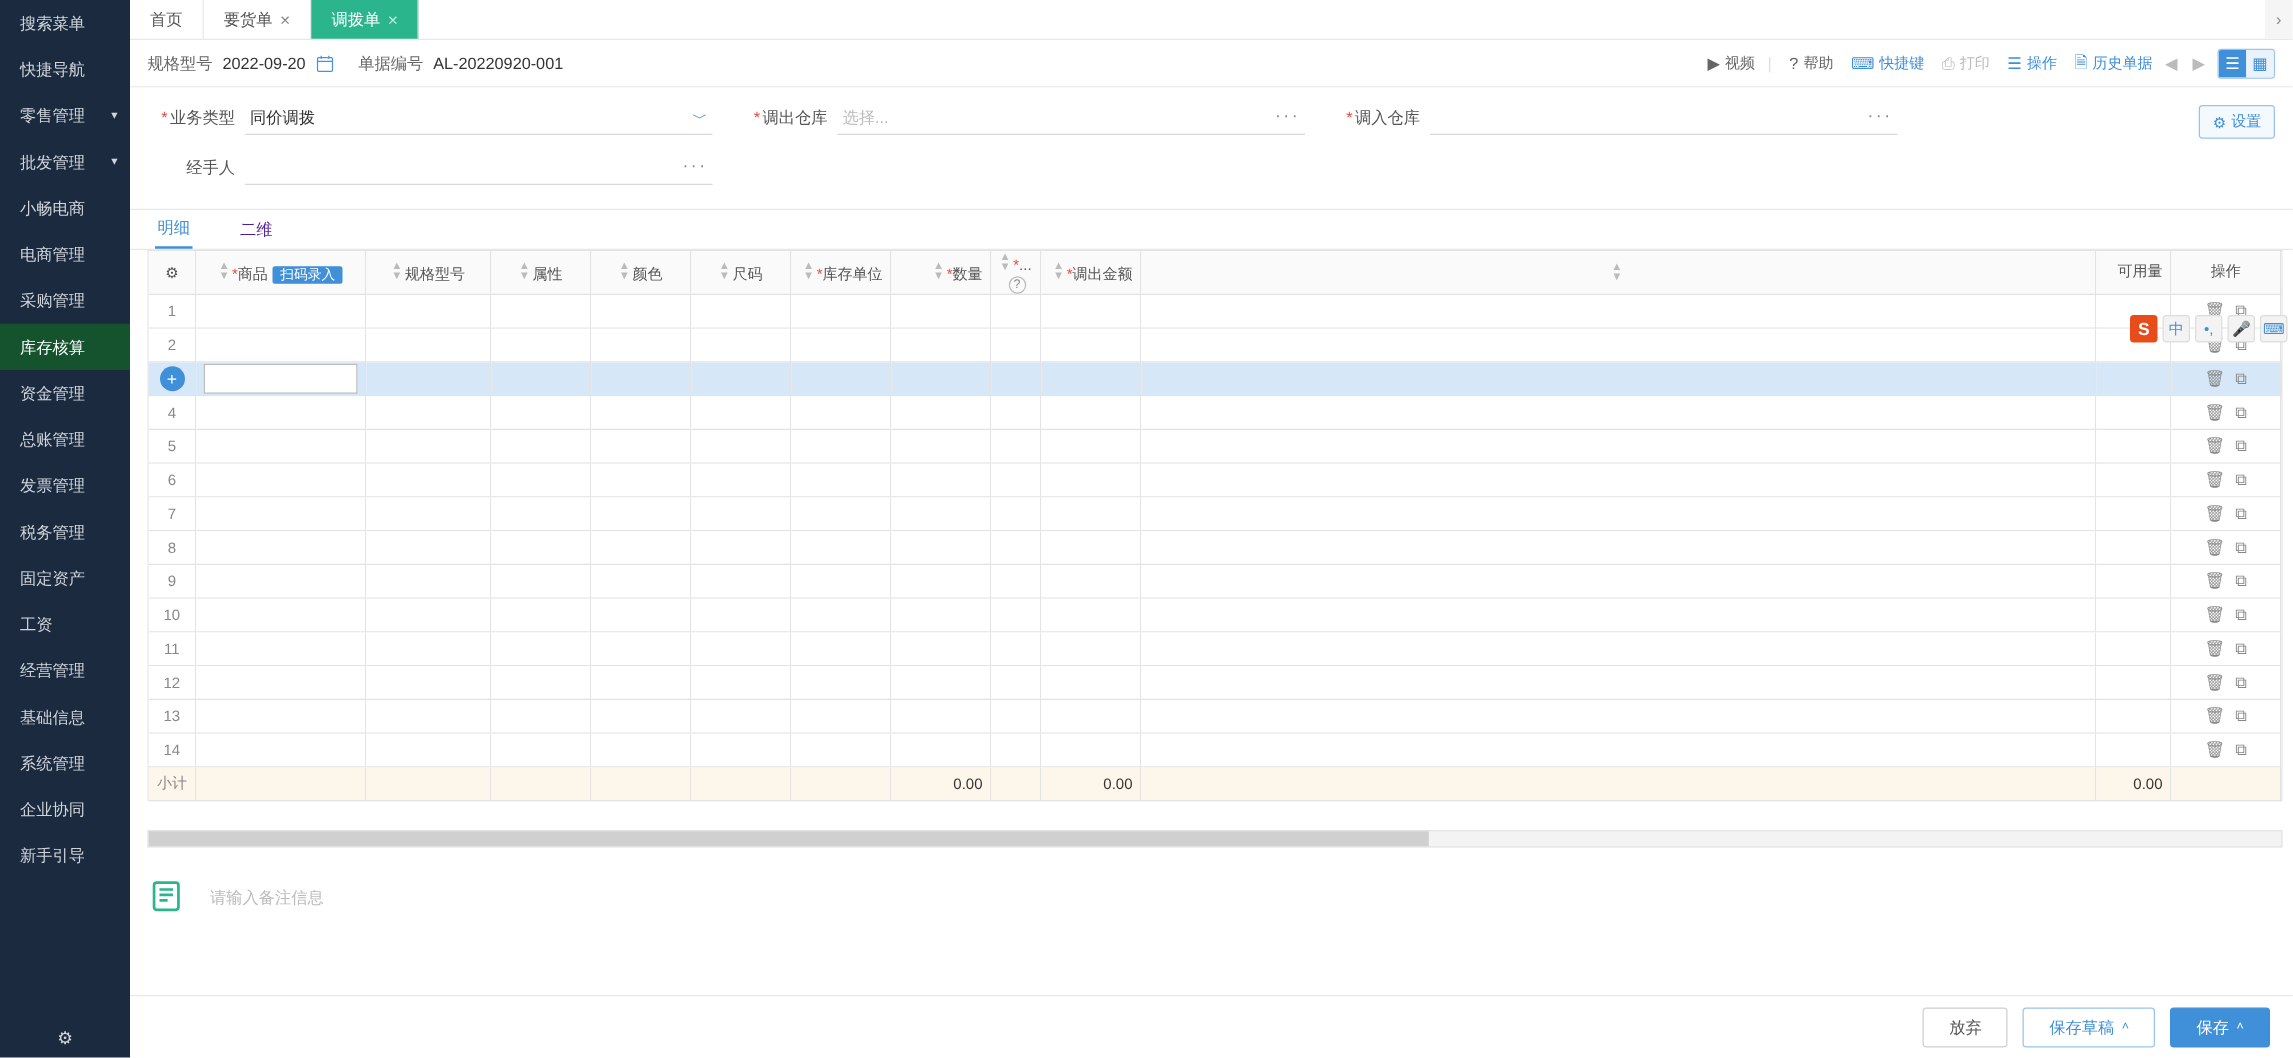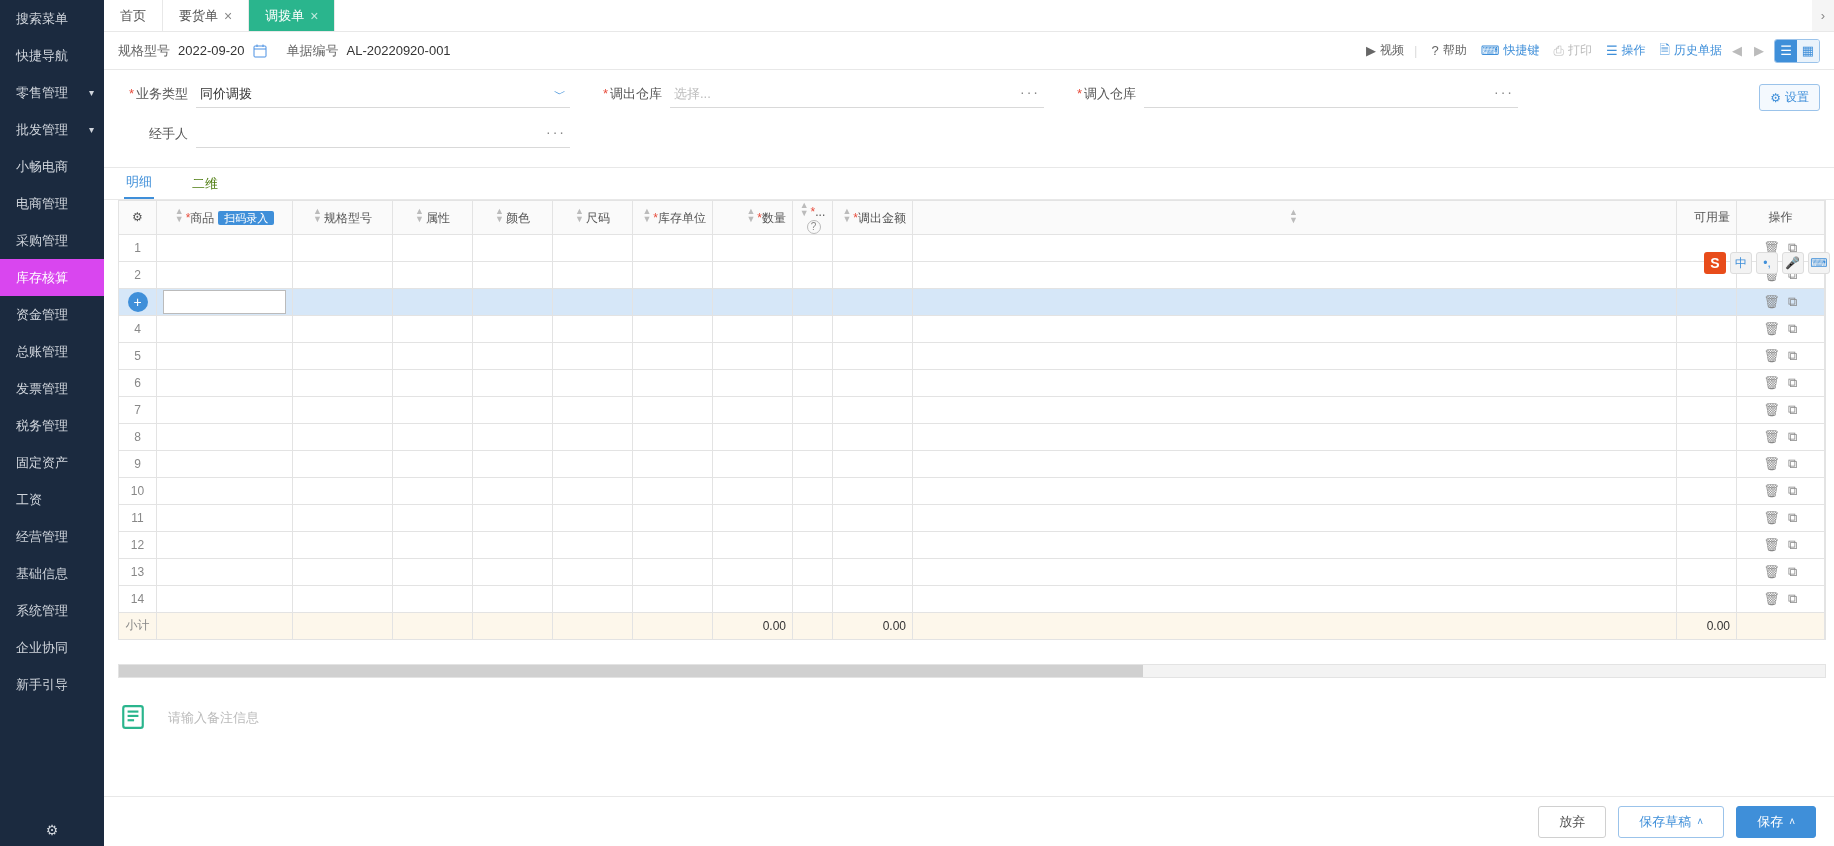--- a/index.html
+++ b/index.html
@@ -1,21 +1,21 @@
 <!DOCTYPE html>
 <html><head>
 <meta charset="utf-8">
 <style>
 * { margin:0; padding:0; box-sizing:border-box; font-family:"Microsoft YaHei","PingFang SC",Arial,sans-serif; }
 body { width:1834px; height:846px; overflow:hidden; background:#fff; font-size:13px; color:#333; }
 
 
 .sidebar { position:absolute; left:0; top:0; width:104px; height:846px; background:#1b2a3f; display:flex; flex-direction:column; }
 .sidebar-item { height:37px; line-height:37px; color:#d0d5dc; padding-left:16px; cursor:pointer; font-size:13px; display:flex; align-items:center; }
-.sidebar-item.active { background:#d946ef; color:#fff; }
+.sidebar-item.active { background:#14532d; color:#fff; }
 .sidebar-item .caret { margin-left:auto; margin-right:10px; color:#d0d5dc; font-size:10px; }
 .sidebar-gear { margin-top:auto; text-align:center; color:#d0d5dc; padding:8px 0; cursor:pointer; font-size:14px; }
 
 
 .tabs { position:absolute; left:104px; top:0; right:0; height:32px; background:#fff; border-bottom:1px solid #e8e8e8; display:flex; align-items:stretch; }
 .tab { padding:0 16px; display:flex; align-items:center; font-size:13px; cursor:pointer; border-right:1px solid #e8e8e8; color:#555; gap:6px; }
 .tab.active { background:#2ab58d; color:#fff; }
 .tab .close { font-size:14px; opacity:.7; }
 .tabs-spacer { flex:1; }
 .tabs-more { width:22px; display:flex; align-items:center; justify-content:center; background:#f5f5f5; color:#888; }
@@ -42,21 +42,21 @@
 .field .req { color:#e74c3c; margin-right:2px; }
 .field .flbl { width:70px; text-align:right; color:#555; font-size:13px; margin-right:8px;}
 .field .finput { flex:1; border:none; border-bottom:1px solid #d9d9d9; height:28px; padding:0 4px; font-size:13px; color:#333; outline:none; background:transparent;}
 .field .finput::placeholder { color:#bbb; }
 .field .drop { position:absolute; right:4px; top:6px; color:#3f8fd9; font-size:12px; cursor:pointer; }
 .field .dots { position:absolute; right:4px; top:4px; color:#888; font-size:14px; letter-spacing:2px; cursor:pointer; }
 .settings-btn { position:absolute; right:14px; top:14px; border:1px solid #9bc3ea; color:#3f8fd9; background:#f4f9fe; border-radius:3px; padding:4px 10px; font-size:12px; cursor:pointer; display:flex; align-items:center; gap:4px;}
 
 
 .detail-tabs { position:absolute; left:104px; top:168px; right:0; height:32px; border-bottom:1px solid #e8e8e8; display:flex; align-items:flex-end; padding-left:20px; gap:36px; }
-.detail-tab { padding:6px 2px; font-size:13px; color:#4d7c0f; cursor:pointer; }
+.detail-tab { padding:6px 2px; font-size:13px; color:#4c1d95; cursor:pointer; }
 .detail-tab.active { color:#3f8fd9; border-bottom:2px solid #3f8fd9; }
 
 
 .table-wrap { position:absolute; left:118px; top:200px; right:8px; bottom:200px; }
 .grid { border:1px solid #e3e3e3; border-bottom:none; width:100%; border-collapse:separate; border-spacing:0; }
 .grid th, .grid td { border-right:1px solid #e3e3e3; border-bottom:1px solid #e3e3e3; height:27px; font-size:12px; padding:0 6px; background:#fff;}
 .grid th { background:#fafafa; color:#555; font-weight:normal; position:relative; }
 .grid th .sort { color:#bbb; font-size:9px; line-height:8px; margin-right:2px; display:inline-block;}
 .grid th .req { color:#e74c3c; }
 .col-num { width:38px; text-align:center; color:#888;}

